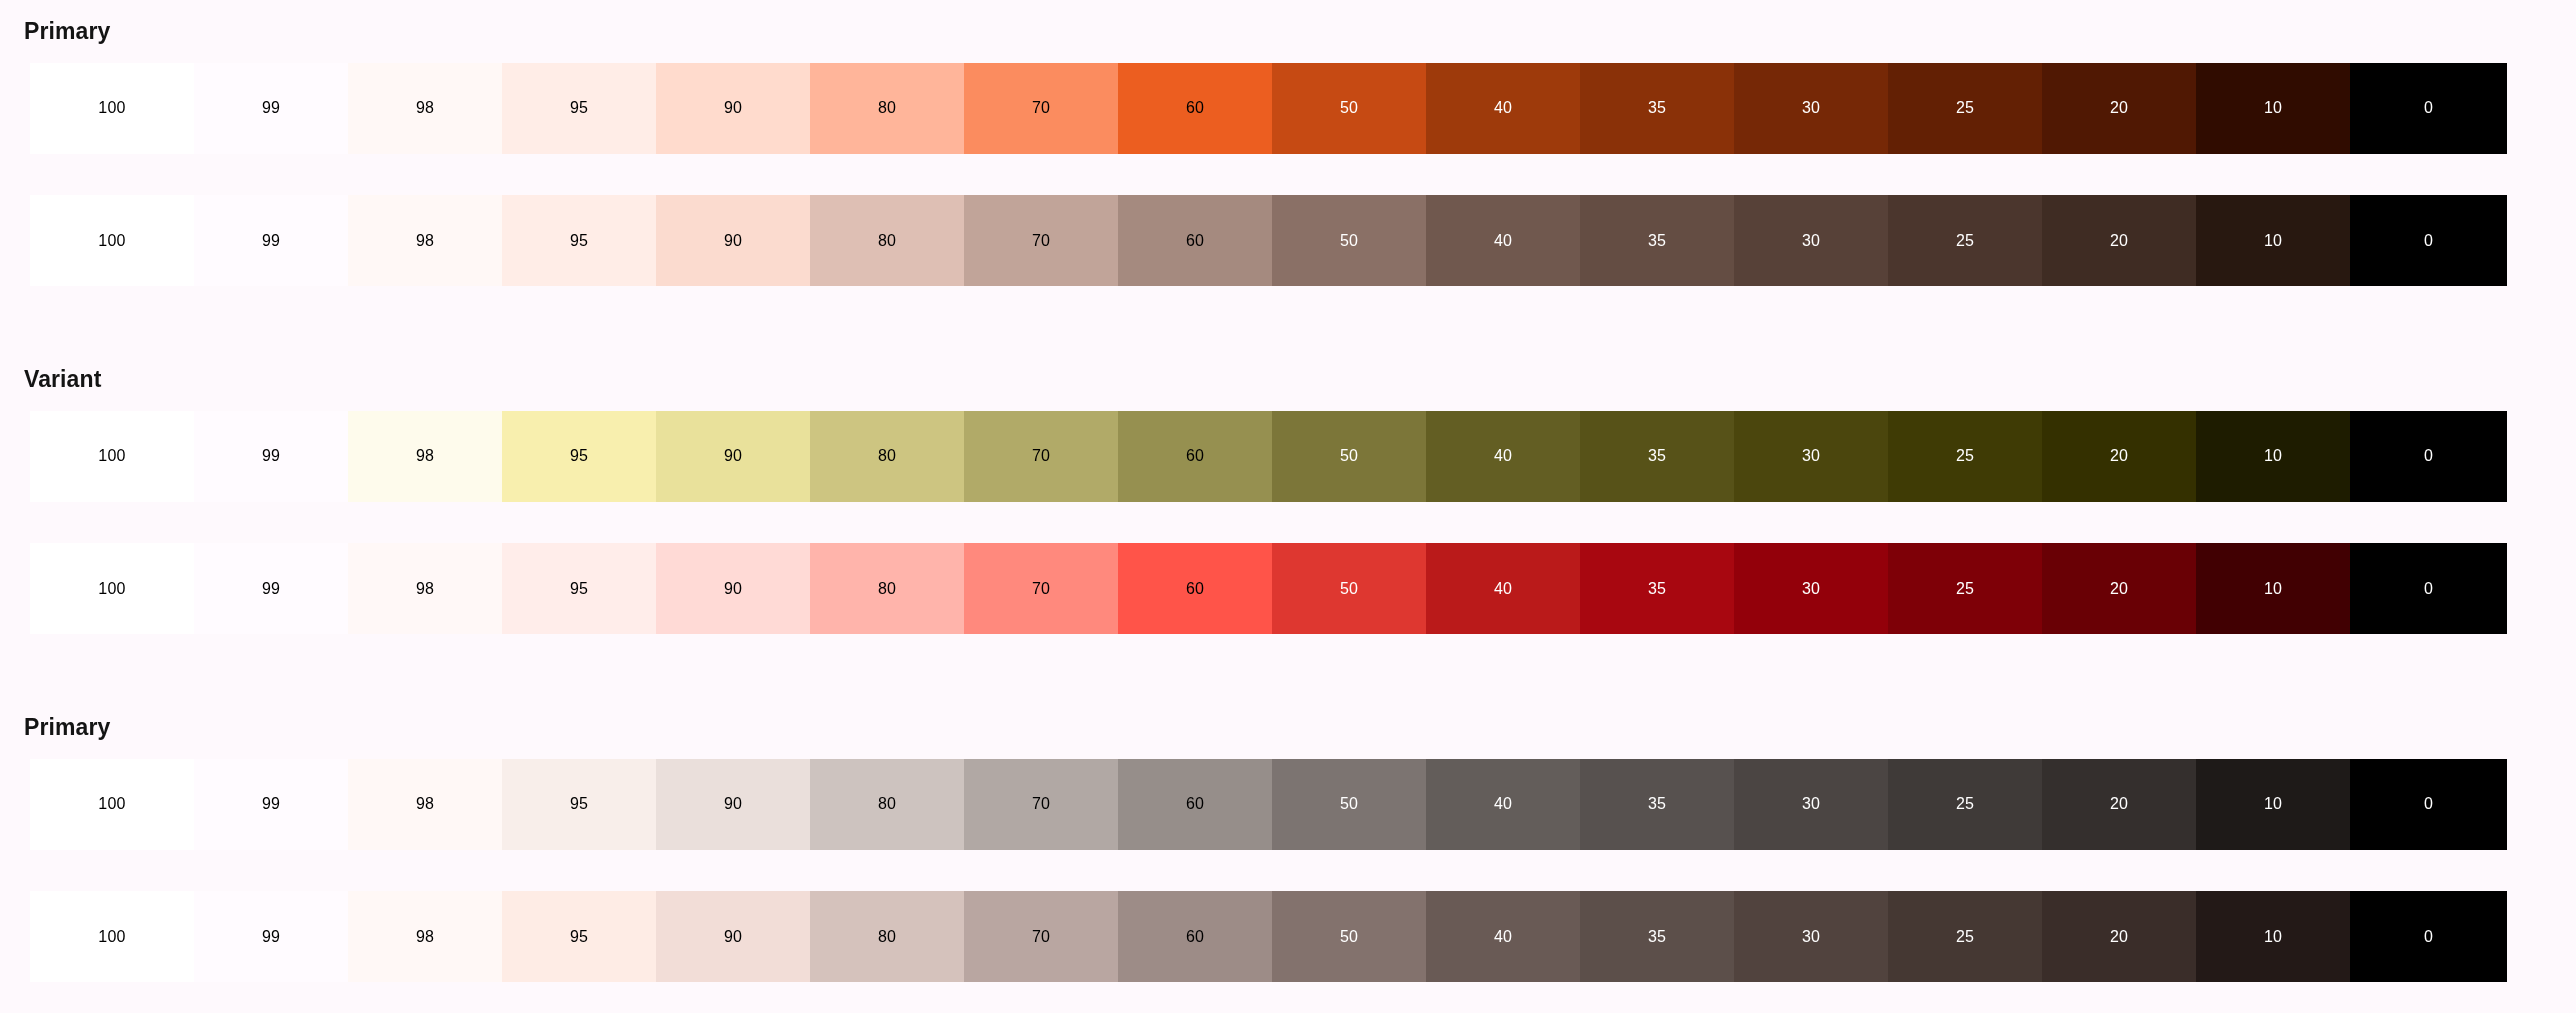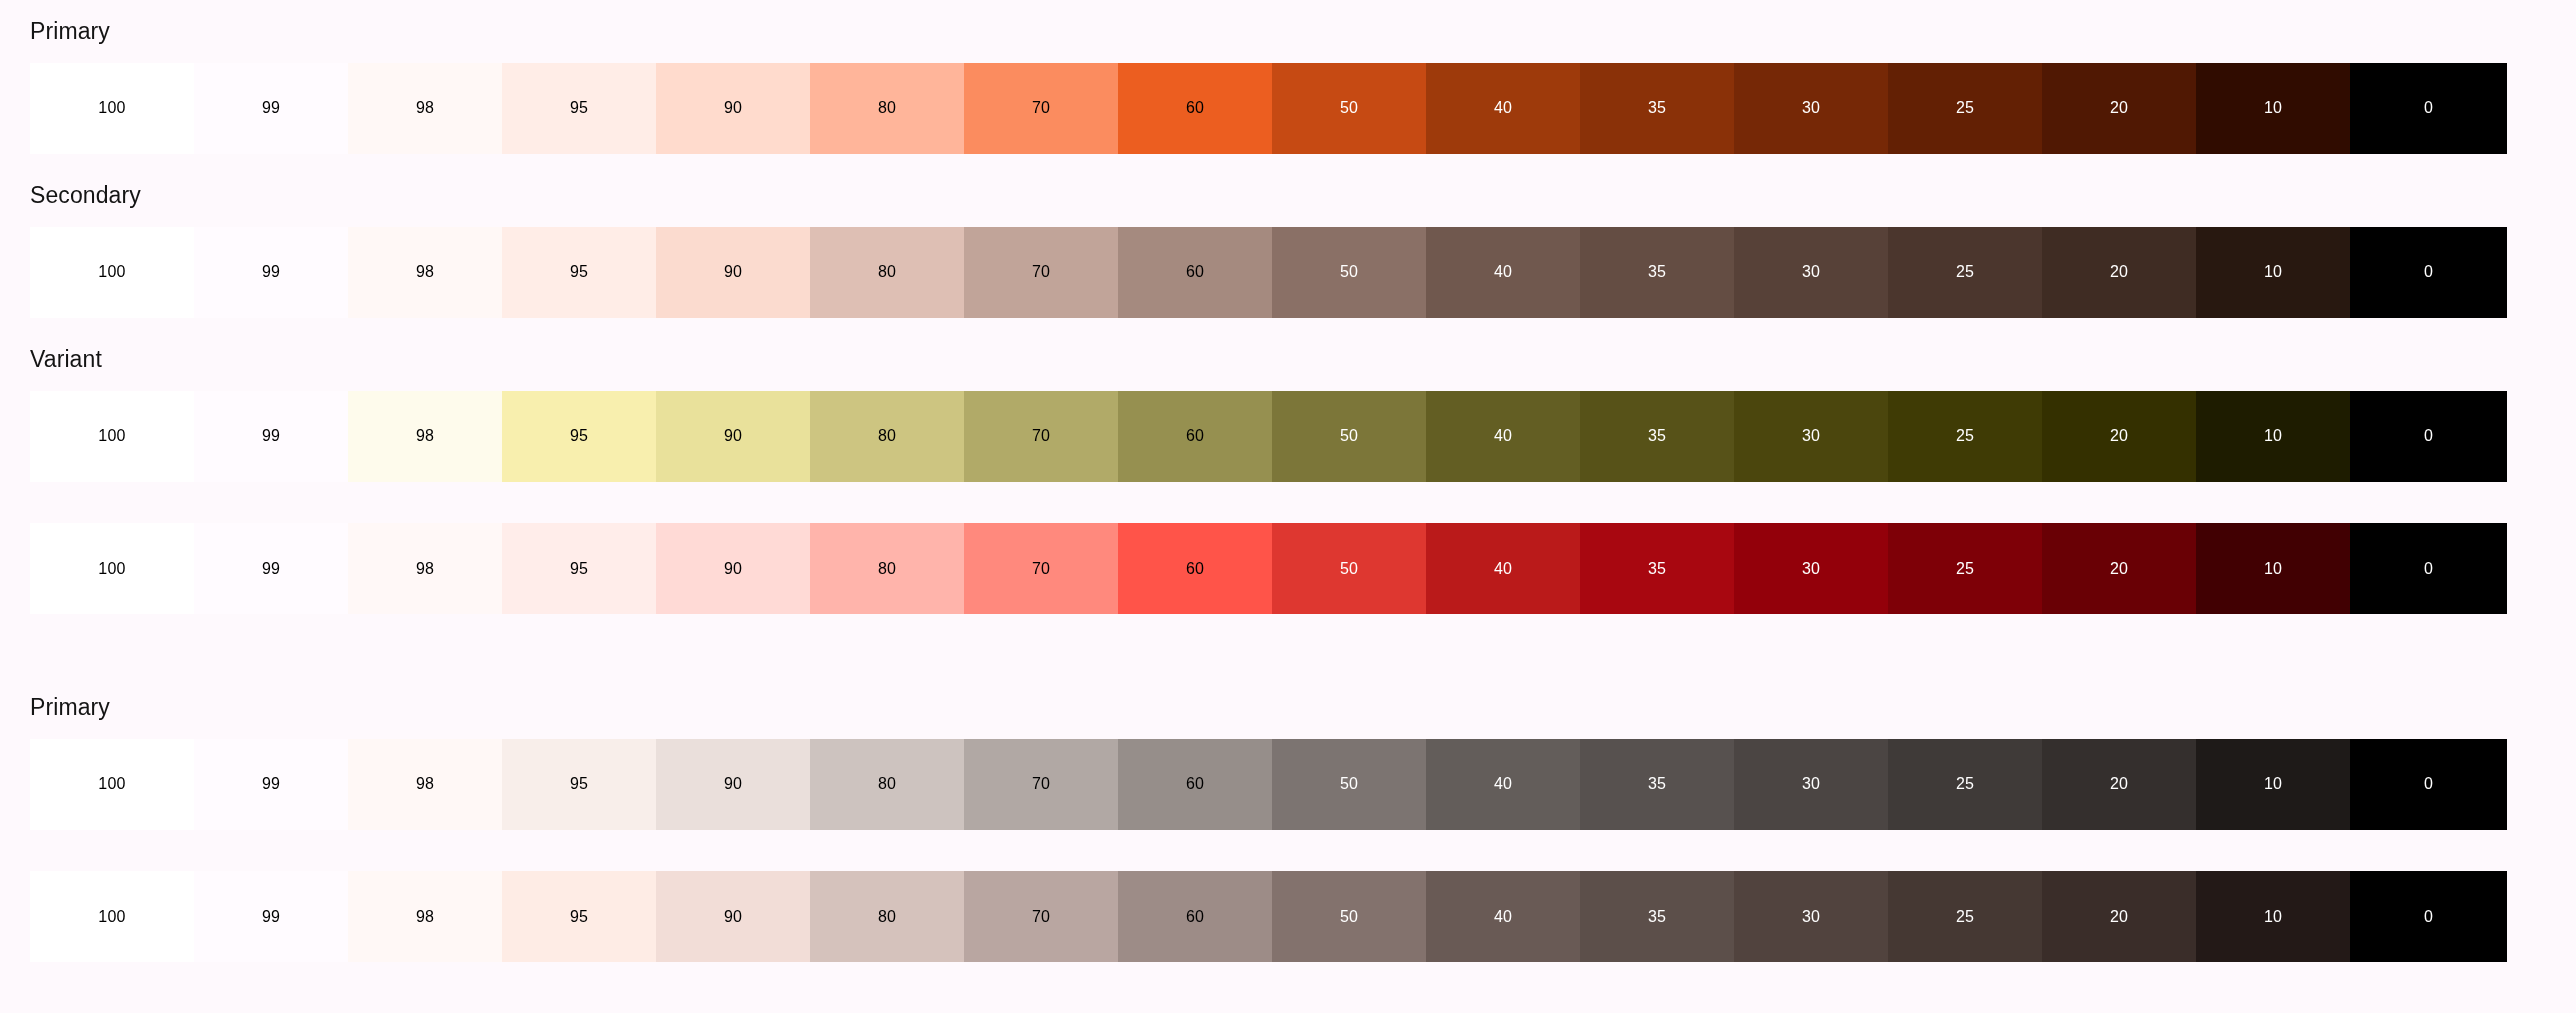--- a/index.html
+++ b/index.html
@@ -22,24 +22,24 @@
 
   .palette-row {
     height: 164px;
     position: relative;
   }
 
   .palette-name {
     font-size: 23px;
     line-height: 1;
     color: #141414;
-    padding-left: 30px;
+    padding-left: 24px;
     padding-top: 8.6px;
     letter-spacing: 0.1px;
-    font-weight: 400;
+    font-weight: 700;
   }
 
   .swatch-strip {
     display: flex;
     margin-top: 20px;
     height: 91px;
     width: 2576px;
   }
 
   .swatch {
@@ -116,21 +116,20 @@
         </div>
         <div class="swatch" style="background: rgb(48, 12, 0); width: 154px;">
           <span class="tone-label light">10</span>
         </div>
         <div class="swatch" style="background: rgb(0, 0, 0); width: 157px;">
           <span class="tone-label light">0</span>
         </div>
       </div>
     </div>
     <div class="palette-row">
-      <div class="palette-name">Secondary</div>
       <div class="swatch-strip">
         <div class="swatch tone-100" style="background: rgb(255, 255, 255); width: 164px;">
           <span class="tone-label dark">100</span>
         </div>
         <div class="swatch" style="background: rgb(255, 251, 255); width: 154px;">
           <span class="tone-label dark">99</span>
         </div>
         <div class="swatch" style="background: rgb(255, 248, 246); width: 154px;">
           <span class="tone-label dark">98</span>
         </div>

